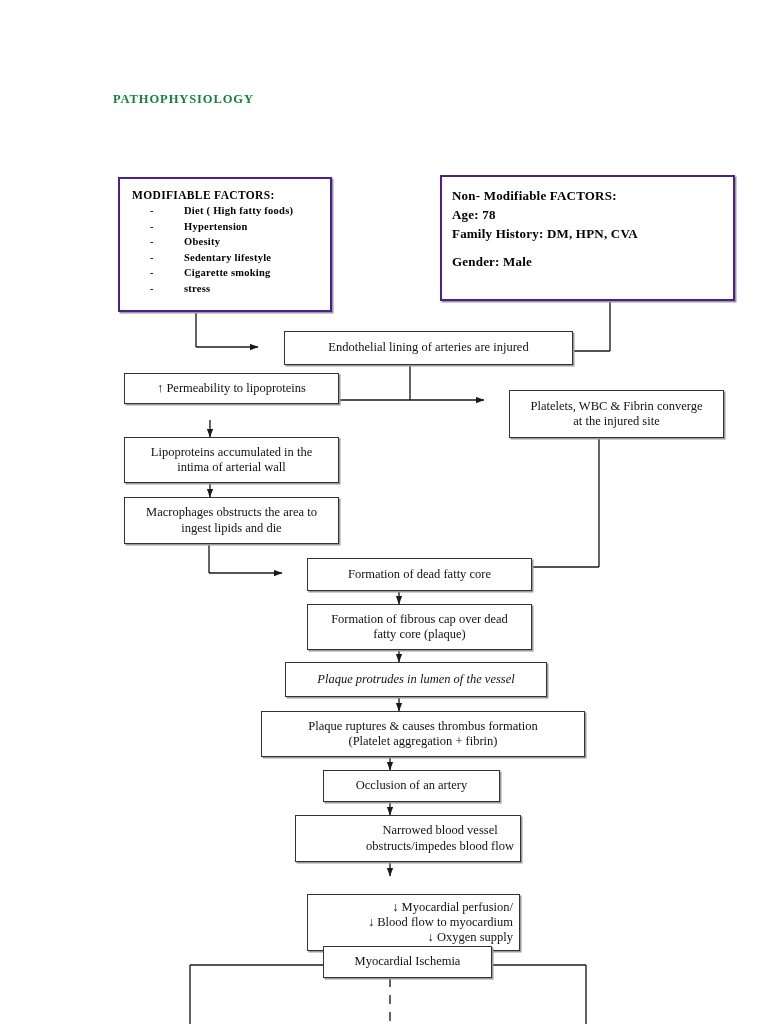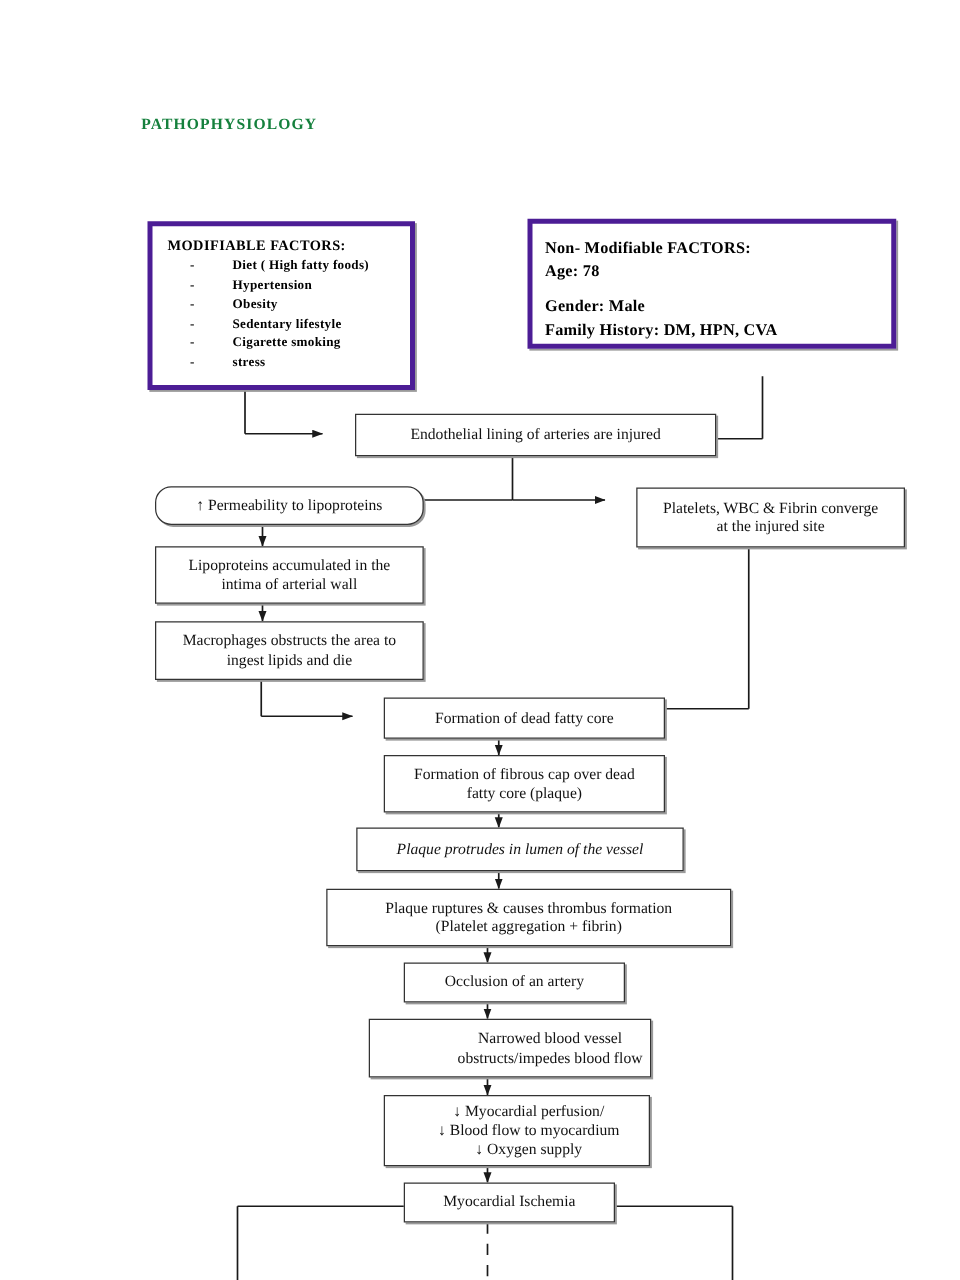--- a/index.html
+++ b/index.html
@@ -47,21 +47,21 @@
     padding: 2px 6px;
     margin-left: 20px;
   }
   .node .txt { display: block; width: 100%; }
 
   
   .factor-box {
     position: absolute;
     box-sizing: border-box;
     background: #ffffff;
-    border: 4px solid #4c1d95;
+    border: 2px solid #4c1d95;
     box-shadow: 1.5px 1.5px 0 0 #9a9a9a;
     padding: 10px 10px 6px 12px;
   }
   .factor-title {
     font-weight: bold;
     font-size: 11.5px;
     letter-spacing: 0.35px;
     margin-bottom: 2px;
     white-space: nowrap;
   }
@@ -154,32 +154,32 @@
   <ul class="factor-list">
     <li><span class="dash">-</span><span>Diet ( High fatty foods)</span></li>
     <li><span class="dash">-</span><span>Hypertension</span></li>
     <li><span class="dash">-</span><span>Obesity</span></li>
     <li><span class="dash">-</span><span>Sedentary lifestyle</span></li>
     <li><span class="dash">-</span><span>Cigarette smoking</span></li>
     <li><span class="dash">-</span><span>stress</span></li>
   </ul>
 </div>
 
-<div class="factor-box" style="left:422px; top:175px; width:295px; height:104px; padding-left:10px;">
+<div class="factor-box" style="left:440px; top:175px; width:295px; height:126px; padding-left:10px;">
   <div class="factor-line">Non- Modifiable FACTORS:</div>
   <div class="factor-line">Age: 78</div>
+  <div class="factor-line">Family History: DM, HPN, CVA</div>
   <div class="factor-line gap">Gender: Male</div>
-  <div class="factor-line">Family History: DM, HPN, CVA</div>
 </div>
 
 <div class="node" style="left:264px; top:331px; width:289px; height:34px;">
   <span class="txt arrow-text">Endothelial lining of arteries are injured</span>
 </div>
 
-<div class="node" style="left:104px; top:389px; width:215px; height:31px;border-radius:13px;">
+<div class="node" style="left:104px; top:373px; width:215px; height:31px;">
   <span class="txt arrow-text">↑ Permeability to lipoproteins</span>
 </div>
 
 <div class="node" style="left:104px; top:437px; width:215px; height:46px;">
   <span class="txt arrow-text">Lipoproteins accumulated in the
 intima of arterial wall</span>
 </div>
 
 <div class="node" style="left:104px; top:497px; width:215px; height:47px;">
   <span class="txt arrow-text">Macrophages obstructs the area to
@@ -213,21 +213,21 @@
   <span class="txt arrow-text">Occlusion of an artery</span>
 </div>
 
 <div class="node" style="left:275px; top:815px; width:226px; height:47px;">
   <span class="txt arrow-text">
   </span>
   <span class="txt arrow-text">Narrowed blood vessel
 obstructs/impedes blood flow</span>
 </div>
 
-<div class="node" style="left:287px; top:876px; width:213px; height:57px; justify-content:flex-start; text-align:center; padding-left:25px;">
+<div class="node" style="left:287px; top:894px; width:213px; height:57px; justify-content:flex-start; text-align:right; padding-left:25px;">
   <span class="txt arrow-text">↓ Myocardial perfusion/
 ↓ Blood flow to myocardium
 ↓ Oxygen supply</span>
 </div>
 
 <div class="node" style="left:303px; top:946px; width:169px; height:32px;">
   <span class="txt arrow-text">Myocardial Ischemia</span>
 </div>
 
 </body></html>

